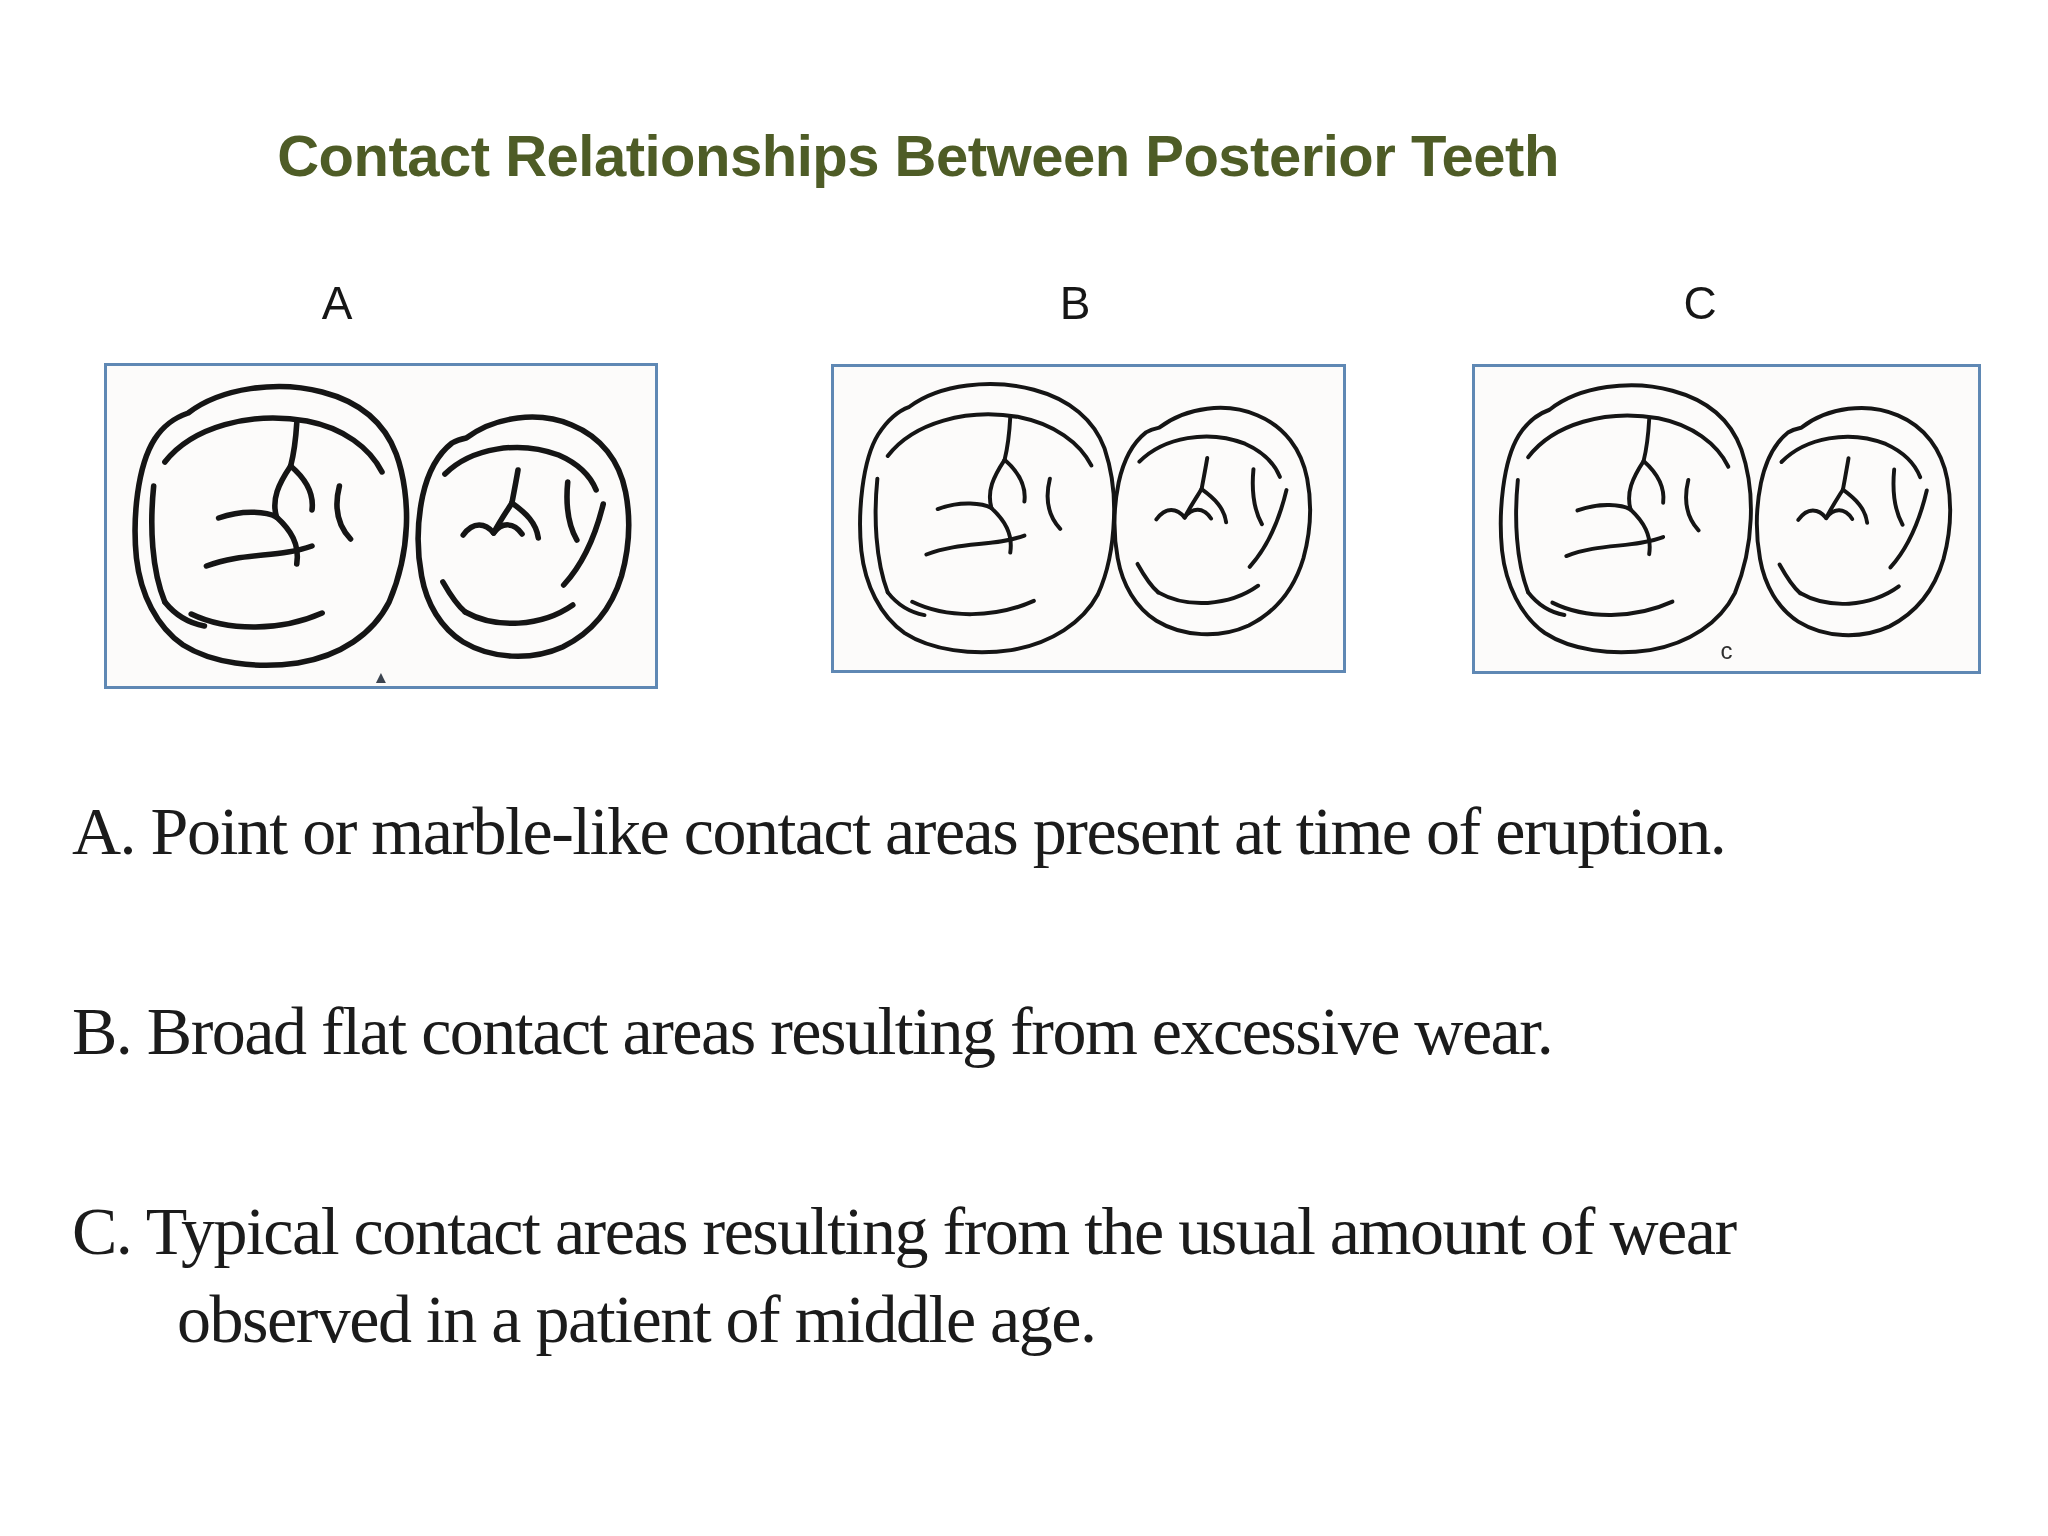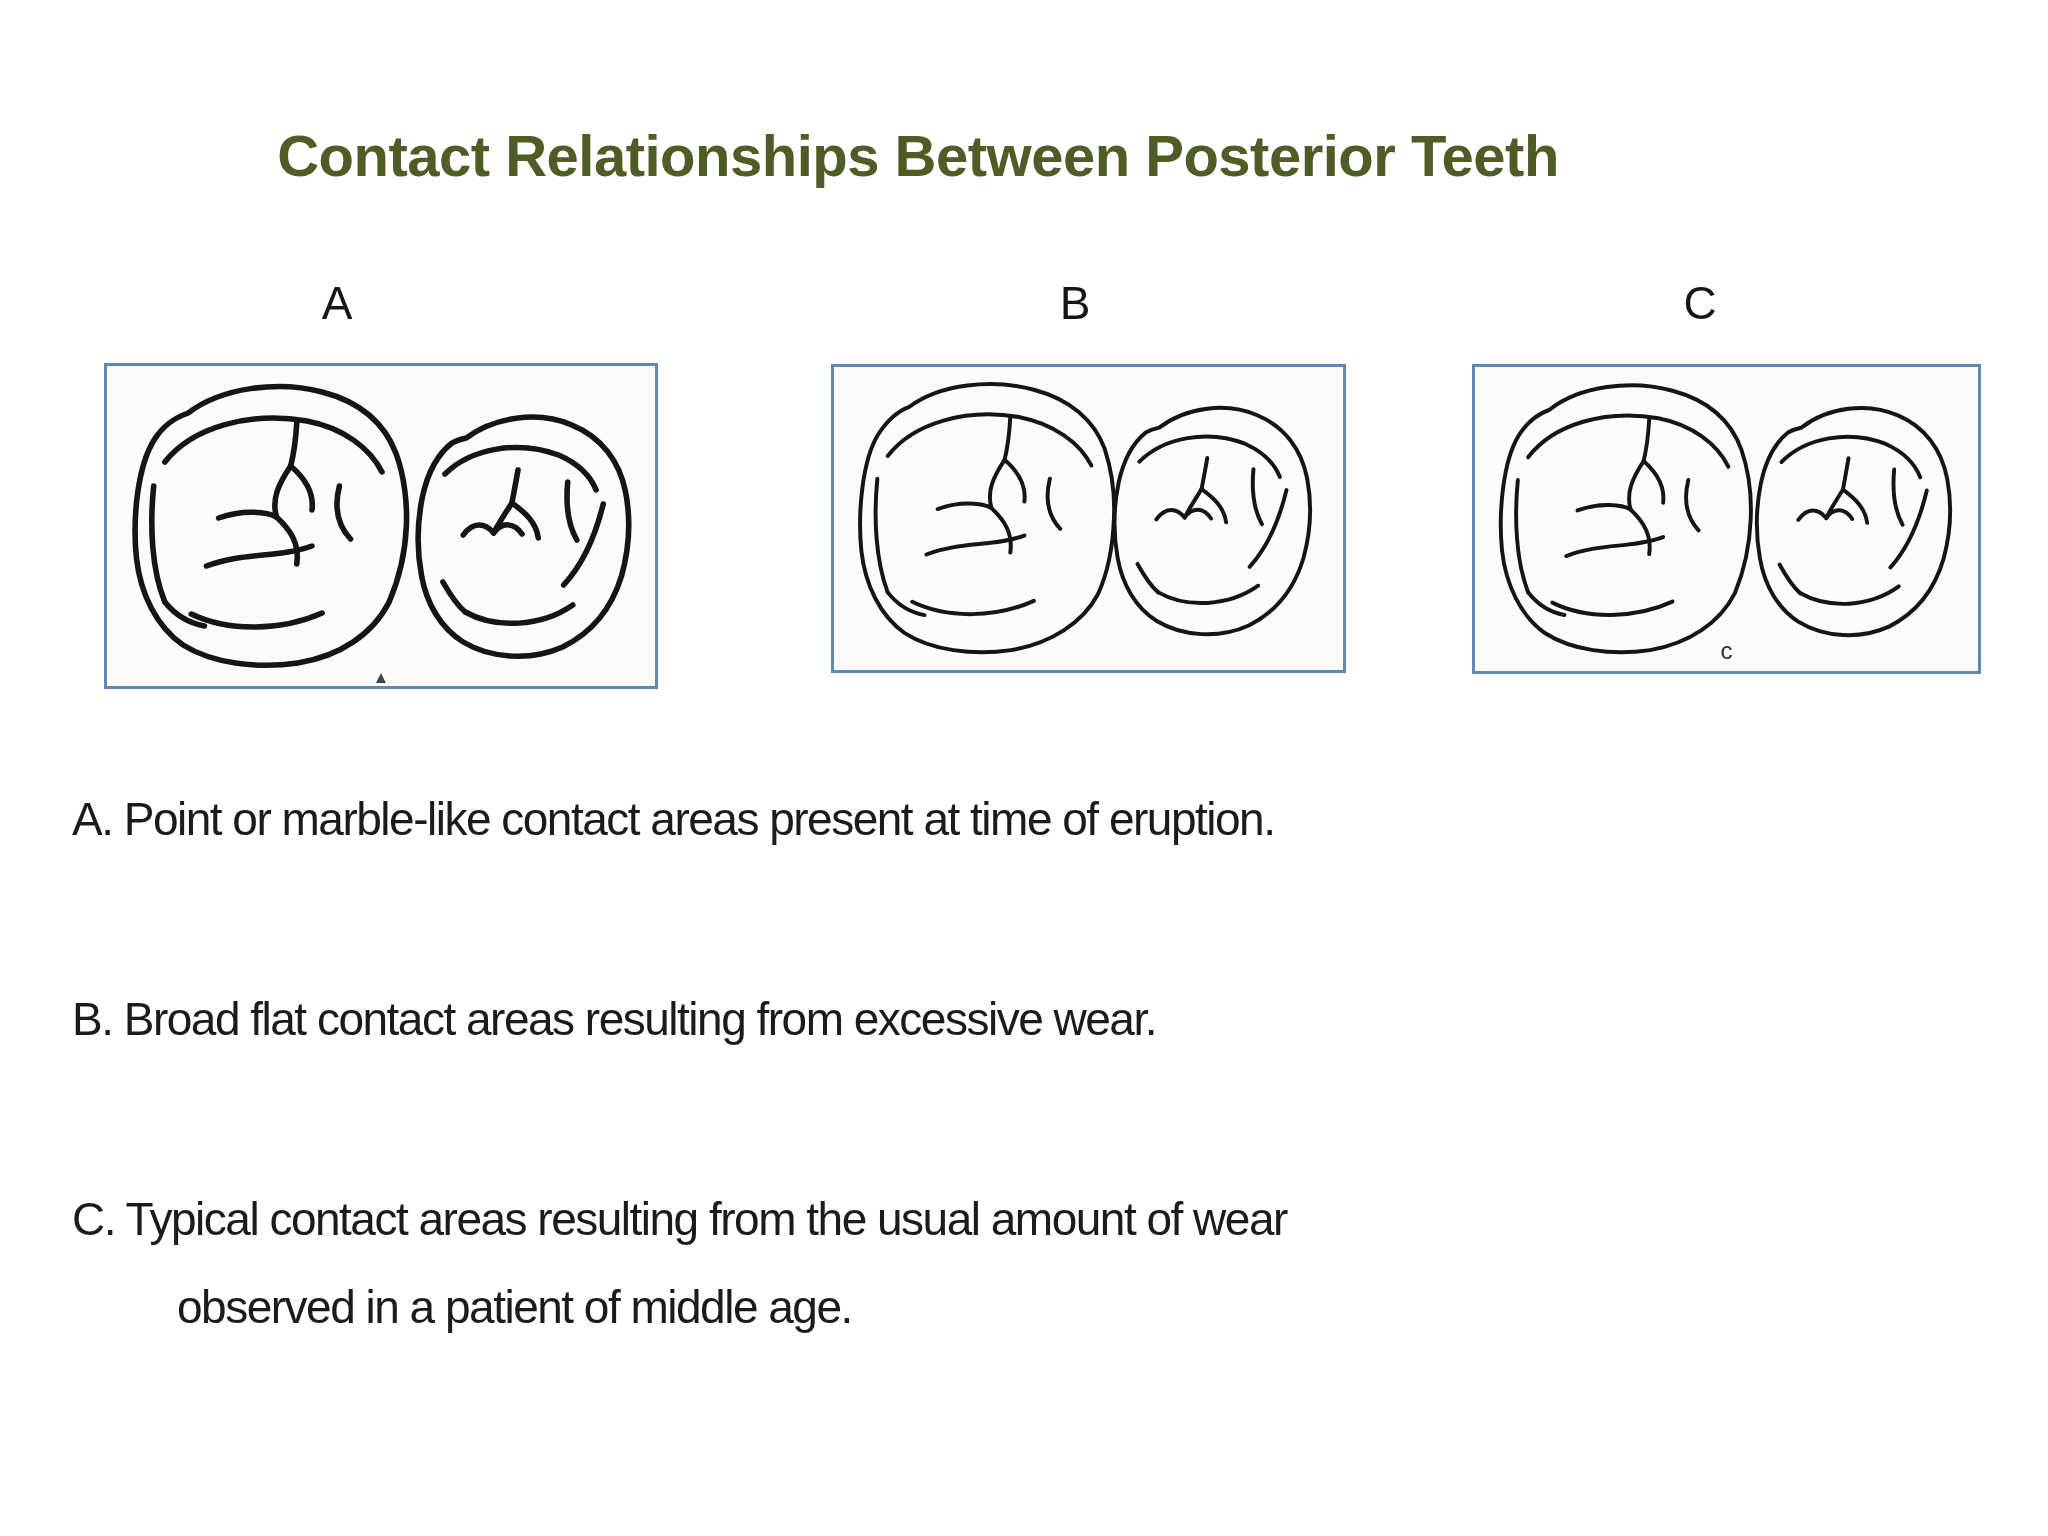--- a/index.html
+++ b/index.html
@@ -53,24 +53,25 @@
   .fig-caption{
     position:absolute;
     bottom:6px;left:50%;
     transform:translateX(-50%);
     font-size:24px;
     color:#2e2e2e;
   }
   .desc{
     position:absolute;
     left:72px;
-    font-size:46px;
+    font-size:68px;
     letter-spacing:-1.5px;
     color:#1b1b1b;
     white-space:nowrap;
+    font-family:Liberation Serif, serif;
   }
   #desc-a{top:792px;}
   #desc-b{top:992px;}
   #desc-c1{top:1192px;}
   #desc-c2{top:1280px;left:152px;margin-left:25px;}
 </style>
 </head>
 <body>
 
 <div class="canvas">

